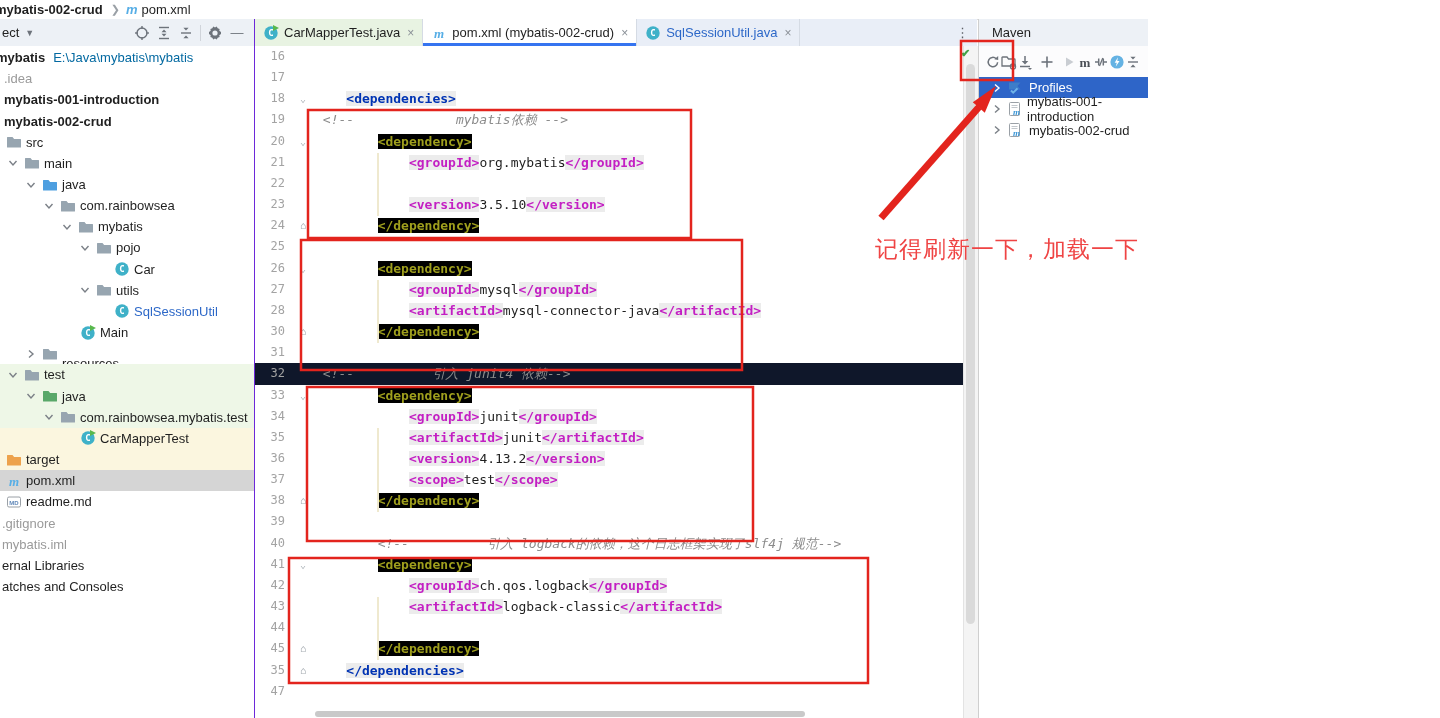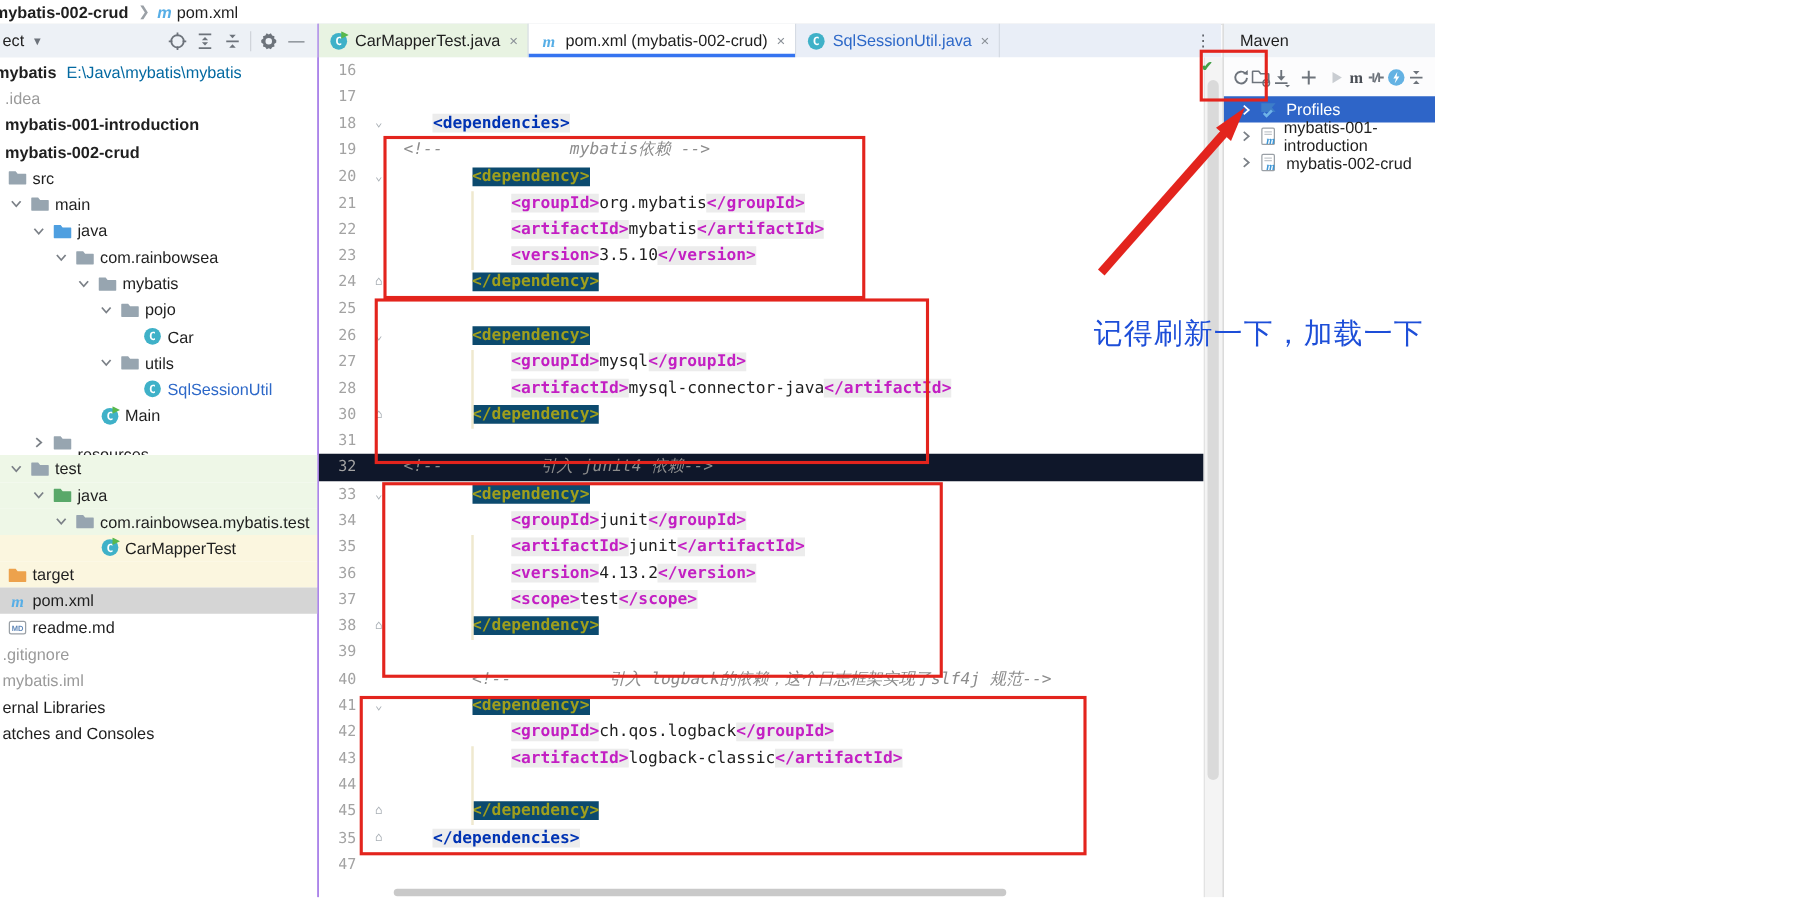--- a/index.html
+++ b/index.html
@@ -6,21 +6,21 @@
   #app{position:relative;width:1148px;height:718px;background:#fff;overflow:hidden;
        font-family:"Liberation Sans",sans-serif;font-size:13px;color:#1f1f1f;}
   
   #topbar{position:absolute;left:0;top:0;width:1440px;height:19px;background:#fff;
           border-bottom:1px solid #dcdcdc;display:flex;align-items:center;}
   #topbar .crumb-project{font-weight:bold;margin-left:-5px;}
   #topbar .crumb-sep{color:#9aa0a6;margin:0 6px 0 8px;font-size:11px;}
   #topbar .m-logo{color:#57aee6;font-style:italic;font-weight:bold;margin-right:4px;font-size:13px;}
   
   #leftpanel{position:absolute;left:0;top:19px;width:254px;bottom:0;background:#fff;
-             border-right:1px solid #6d28d9;overflow:hidden;}
+             border-right:4px solid #6d28d9;overflow:hidden;}
   #leftheader{height:27px;background:#edf1f6;display:flex;align-items:center;padding:0 6px 0 2px;}
   #leftheader .ptitle{color:#222;}
   #leftheader .caret{color:#6d737b;font-size:9px;margin-left:6px;}
   #leftheader .spacer{flex:1;}
   #leftheader .hicon{width:22px;height:20px;display:flex;align-items:center;justify-content:center;color:#6d737b;}
   #leftheader .hsep{width:1px;height:16px;background:#d0d4da;margin:0 3px;}
   #ptree{position:absolute;left:0;top:28px;right:0;bottom:0;}
   .trow{position:relative;height:21.17px;line-height:21.17px;white-space:nowrap;}
   .trow .chev,.trow .ticon,.trow .tlabel{position:absolute;top:0;height:21.17px;display:flex;align-items:center;}
   .trow .tlabel{line-height:normal;}
@@ -44,21 +44,21 @@
   #tabdots{margin-left:auto;display:flex;align-items:center;padding-right:8px;color:#5b5f66;font-size:13px;}
   
   #editor{position:absolute;left:255px;top:46px;width:708px;bottom:0;background:#fff;overflow:hidden;}
   .eline{display:flex;height:21.17px;font-family:"DejaVu Sans Mono","Liberation Mono",monospace;font-size:13px;}
   .eline.hl{background:#0f172a;}
   .num{width:30px;flex:0 0 30px;text-align:right;padding-right:6px;color:#a3a3a3;font-size:12px;
        line-height:21.17px;font-family:"DejaVu Sans Mono",monospace;}
   .fold{width:24px;flex:0 0 24px;text-align:center;color:#a9afb5;line-height:21.17px;font-size:10px;}
   .code{white-space:pre;line-height:21.17px;}
   .t1{color:#0033b3;font-weight:bold;background:#ececec;}
-  .t2{color:#9f9f1d;font-weight:bold;background:#0c4a6e;}
+  .t2{color:#9f9f1d;font-weight:bold;background:#000000;}
   .t3{color:#c31fc3;font-weight:bold;background:#ececec;}
   .cmt{color:#8c8c8c;font-style:italic;}
   .plain{color:#1f1f1f;}
   
   #vscroll{position:absolute;left:963px;top:46px;width:14px;bottom:0;background:#f4f4f4;
            border-left:1px solid #e3e3e3;}
   #vthumb{position:absolute;left:2px;top:18px;width:9px;height:560px;background:#dadada;border-radius:5px;}
   #inspect-ok{position:absolute;left:961px;top:47px;color:#43a047;font-size:11px;font-weight:bold;z-index:5;}
   
   #hthumb{position:absolute;left:315px;top:711px;width:490px;height:6px;background:#c9c9c9;border-radius:3px;}
@@ -69,21 +69,21 @@
   #maventoolbar{height:31px;display:flex;align-items:center;padding-left:6px;background:#fcfcfd;}
   #maventoolbar .micon{width:26px;height:22px;display:flex;align-items:center;justify-content:center;color:#6d737b;}
   #maventoolbar .msep{width:1px;height:17px;background:#d0d4da;margin:0 3px;}
   #maventree .mrow{position:relative;height:21.3px;display:flex;align-items:center;}
   #maventree .mrow .chevm{width:16px;margin-left:10px;display:flex;}
   #maventree .mrow .iconm{width:18px;display:flex;margin-left:2px;}
   #maventree .mrow .mlabel{margin-left:4px;}
   #maventree .mrow.selected{background:#2e65c8;color:#fff;}
   
   #overlay{position:absolute;left:0;top:0;width:1440px;height:718px;pointer-events:none;z-index:40;}
-  #note{position:absolute;left:875px;top:251px;color:#1d4ed8;font-size:23px;letter-spacing:1px;z-index:41;
+  #note{position:absolute;left:875px;top:234px;color:#ef4444;font-size:23px;letter-spacing:1px;z-index:41;
         font-family:Liberation Serif, serif;}
   #watermark{position:absolute;left:1238px;top:691px;color:#c0c0c0;font-size:15px;z-index:41;}
 </style>
 </head>
 <body>
 
 <div id="app">
 
   <div id="topbar">
     <span class="crumb-project">mybatis-002-crud</span>
@@ -421,21 +421,20 @@
         <span class="code"><span class="plain">        </span><span class="t2">&lt;dependency&gt;</span></span>
       </div>
       <div class="eline">
         <span class="num">21</span>
         <span class="fold"></span>
         <span class="code"><span class="plain">            </span><span class="t3">&lt;groupId&gt;</span><span class="plain">org.mybatis</span><span class="t3">&lt;/groupId&gt;</span></span>
       </div>
       <div class="eline">
         <span class="num">22</span>
         <span class="fold"></span>
-        <span class="code"><span class="plain">            </span><span class="t3">&lt;artifactId&gt;</span><span class="plain">mybatis</span><span class="t3">&lt;/artifactId&gt;</span></span>
       </div>
       <div class="eline">
         <span class="num">23</span>
         <span class="fold"></span>
         <span class="code"><span class="plain">            </span><span class="t3">&lt;version&gt;</span><span class="plain">3.5.10</span><span class="t3">&lt;/version&gt;</span></span>
       </div>
       <div class="eline">
         <span class="num">24</span>
         <span class="fold">⌂</span>
         <span class="code"><span class="plain">        </span><span class="t2">&lt;/dependency&gt;</span></span>

